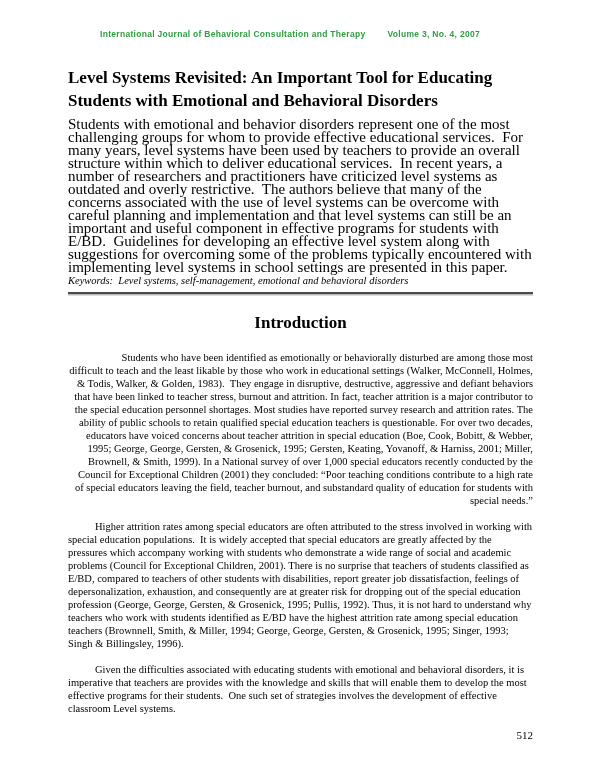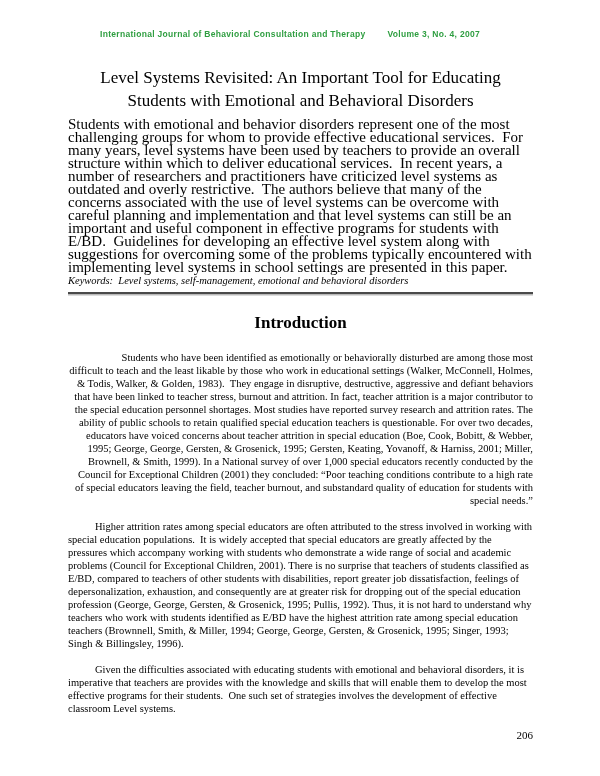--- a/index.html
+++ b/index.html
@@ -28,23 +28,22 @@
   .journal-header .right { margin-right: 53px; white-space: nowrap; }
   .content {
     position: absolute;
     top: 66px;
     left: 68px;
     width: 465px;
   }
   .title {
     margin: 0;
     font-size: 17px;
-    font-weight: normal;
+    font-weight: bold;
     line-height: 23px;
-    text-align: center;
   }
   .title span { display: block; }
   .authors {
     margin-top: 9px;
     text-align: center;
     font-weight: bold;
     font-style: italic;
     font-size: 11px;
     line-height: 13px;
   }
@@ -124,15 +123,15 @@
     <div class="section-heading">Introduction</div>
 
     <p class="body-para first">Students who have been identified as emotionally or behaviorally disturbed are among those most difficult to teach and the least likable by those who work in educational settings (Walker, McConnell, Holmes, &amp; Todis, Walker, &amp; Golden, 1983).  They engage in disruptive, destructive, aggressive and defiant behaviors that have been linked to teacher stress, burnout and attrition. In fact, teacher attrition is a major contributor to the special education personnel shortages. Most studies have reported survey research and attrition rates. The ability of public schools to retain qualified special education teachers is questionable. For over two decades, educators have voiced concerns about teacher attrition in special education (Boe, Cook, Bobitt, &amp; Webber, 1995; George, George, Gersten, &amp; Grosenick, 1995; Gersten, Keating, Yovanoff, &amp; Harniss, 2001; Miller, Brownell, &amp; Smith, 1999). In a National survey of over 1,000 special educators recently conducted by the Council for Exceptional Children (2001) they concluded: “Poor teaching conditions contribute to a high rate of special educators leaving the field, teacher burnout, and substandard quality of education for students with special needs.”</p>
 
     <p class="body-para">Higher attrition rates among special educators are often attributed to the stress involved in working with special education populations.  It is widely accepted that special educators are greatly affected by the pressures which accompany working with students who demonstrate a wide range of social and academic problems (Council for Exceptional Children, 2001). There is no surprise that teachers of students classified as E/BD, compared to teachers of other students with disabilities, report greater job dissatisfaction, feelings of depersonalization, exhaustion, and consequently are at greater risk for dropping out of the special education profession (George, George, Gersten, &amp; Grosenick, 1995; Pullis, 1992). Thus, it is not hard to understand why teachers who work with students identified as E/BD have the highest attrition rate among special education teachers (Brownnell, Smith, &amp; Miller, 1994; George, George, Gersten, &amp; Grosenick, 1995; Singer, 1993; Singh &amp; Billingsley, 1996).</p>
 
     <p class="body-para">Given the difficulties associated with educating students with emotional and behavioral disorders, it is imperative that teachers are provides with the knowledge and skills that will enable them to develop the most effective programs for their students.  One such set of strategies involves the development of effective classroom Level systems.</p>
 
   </div>
 
-  <div class="page-number">206</div>
+  <div class="page-number">512</div>
 
 </div>
 
 </body></html>

